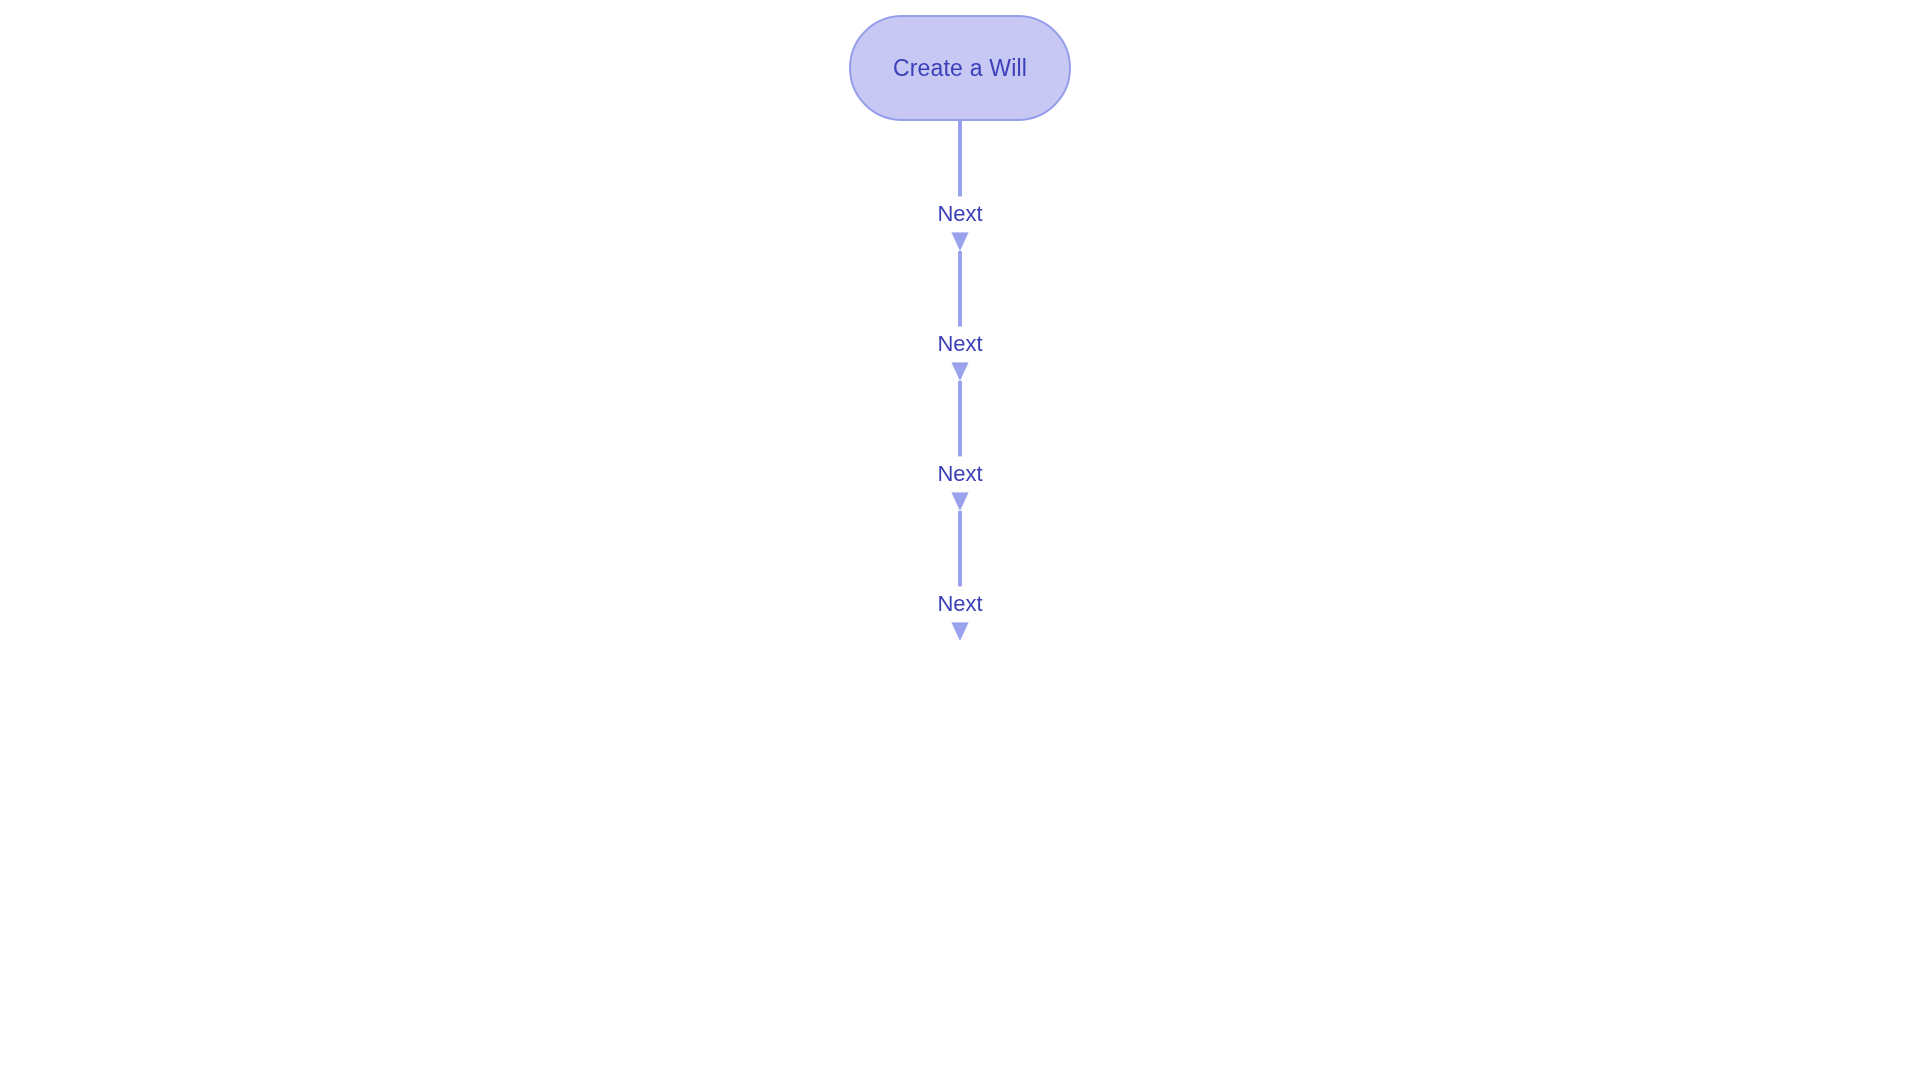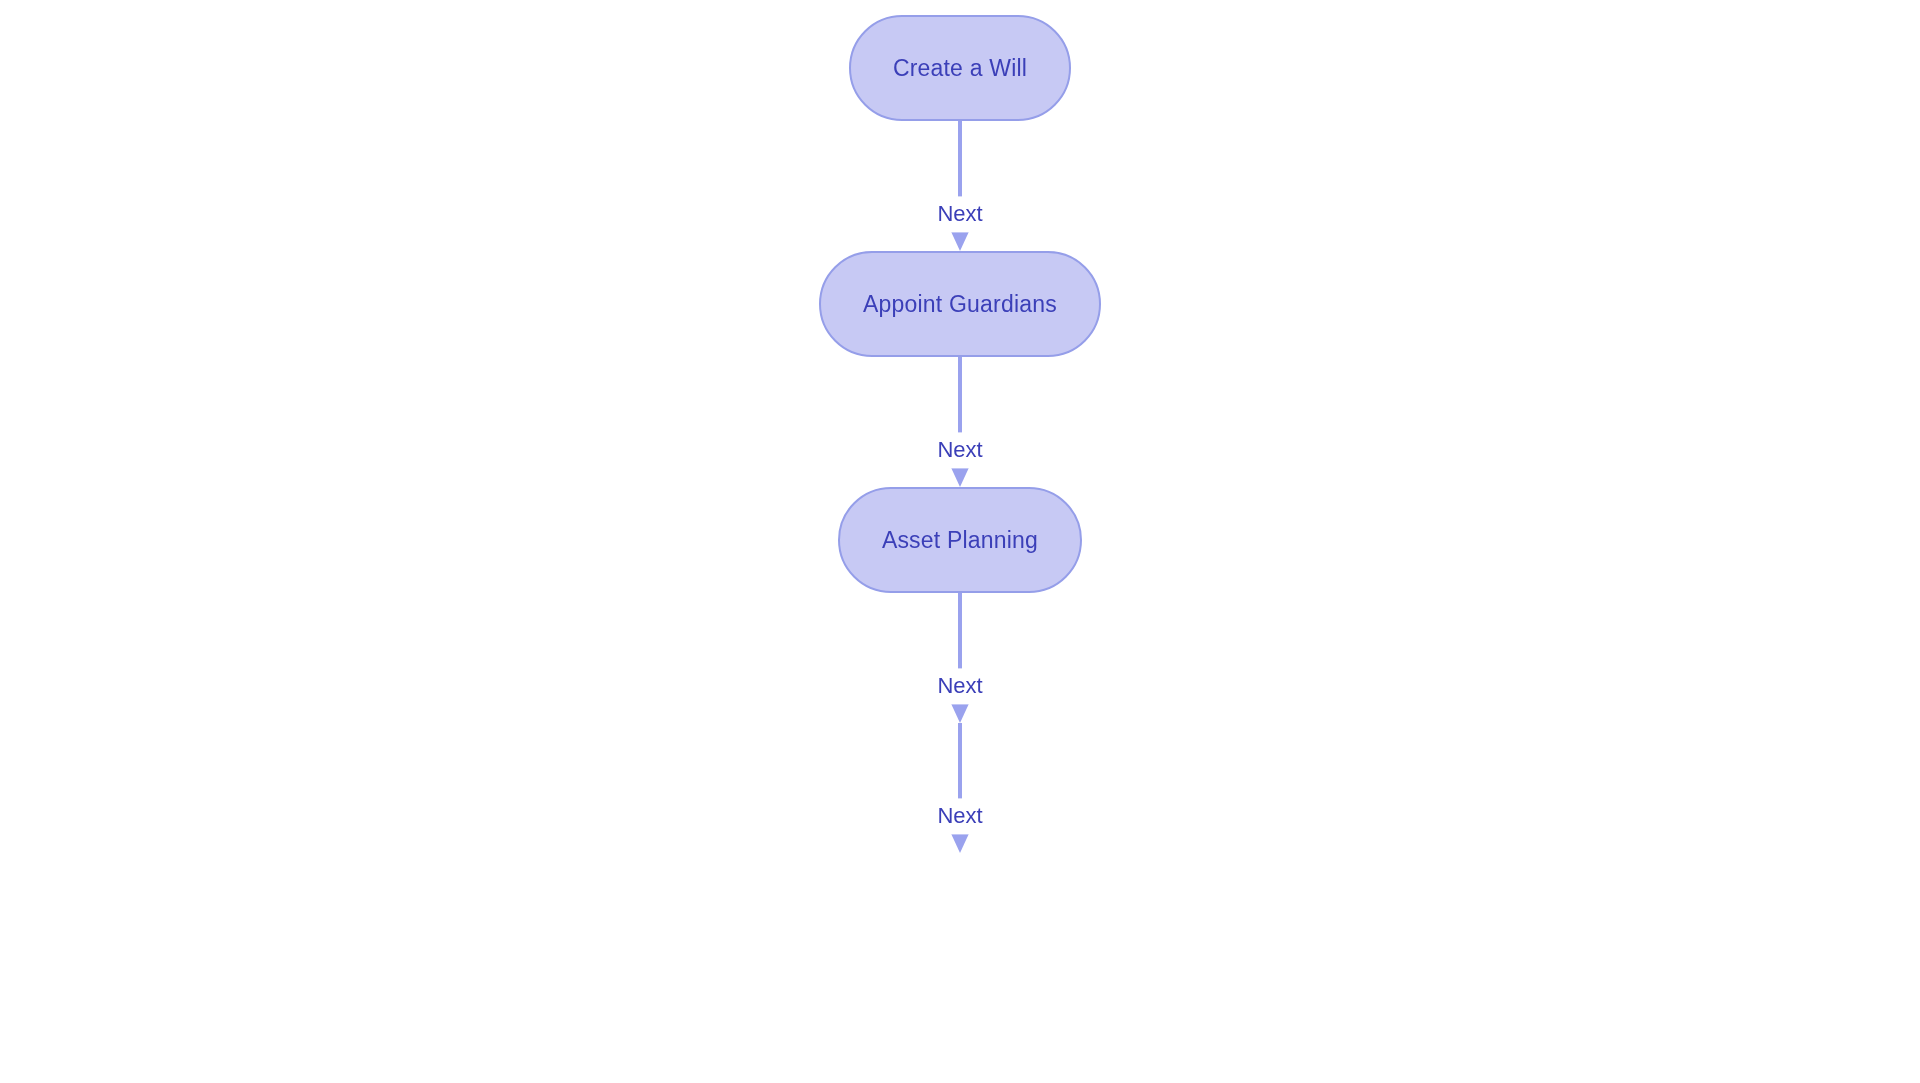--- a/index.html
+++ b/index.html
@@ -93,33 +93,27 @@
     <div class="node">
       <span>Create a Will</span>
     </div>
 
     <div class="connector">
       <div class="edge-line"></div>
       <div class="edge-label">Next</div>
       <div class="arrowhead"></div>
     </div>
 
-    <div class="node">
-      <span>Appoint Guardians</span>
-    </div>
 
     <div class="connector">
       <div class="edge-line"></div>
       <div class="edge-label">Next</div>
       <div class="arrowhead"></div>
     </div>
 
-    <div class="node">
-      <span>Asset Planning</span>
-    </div>
 
     <div class="connector">
       <div class="edge-line"></div>
       <div class="edge-label">Next</div>
       <div class="arrowhead"></div>
     </div>
 
 
     <div class="connector">
       <div class="edge-line"></div>

